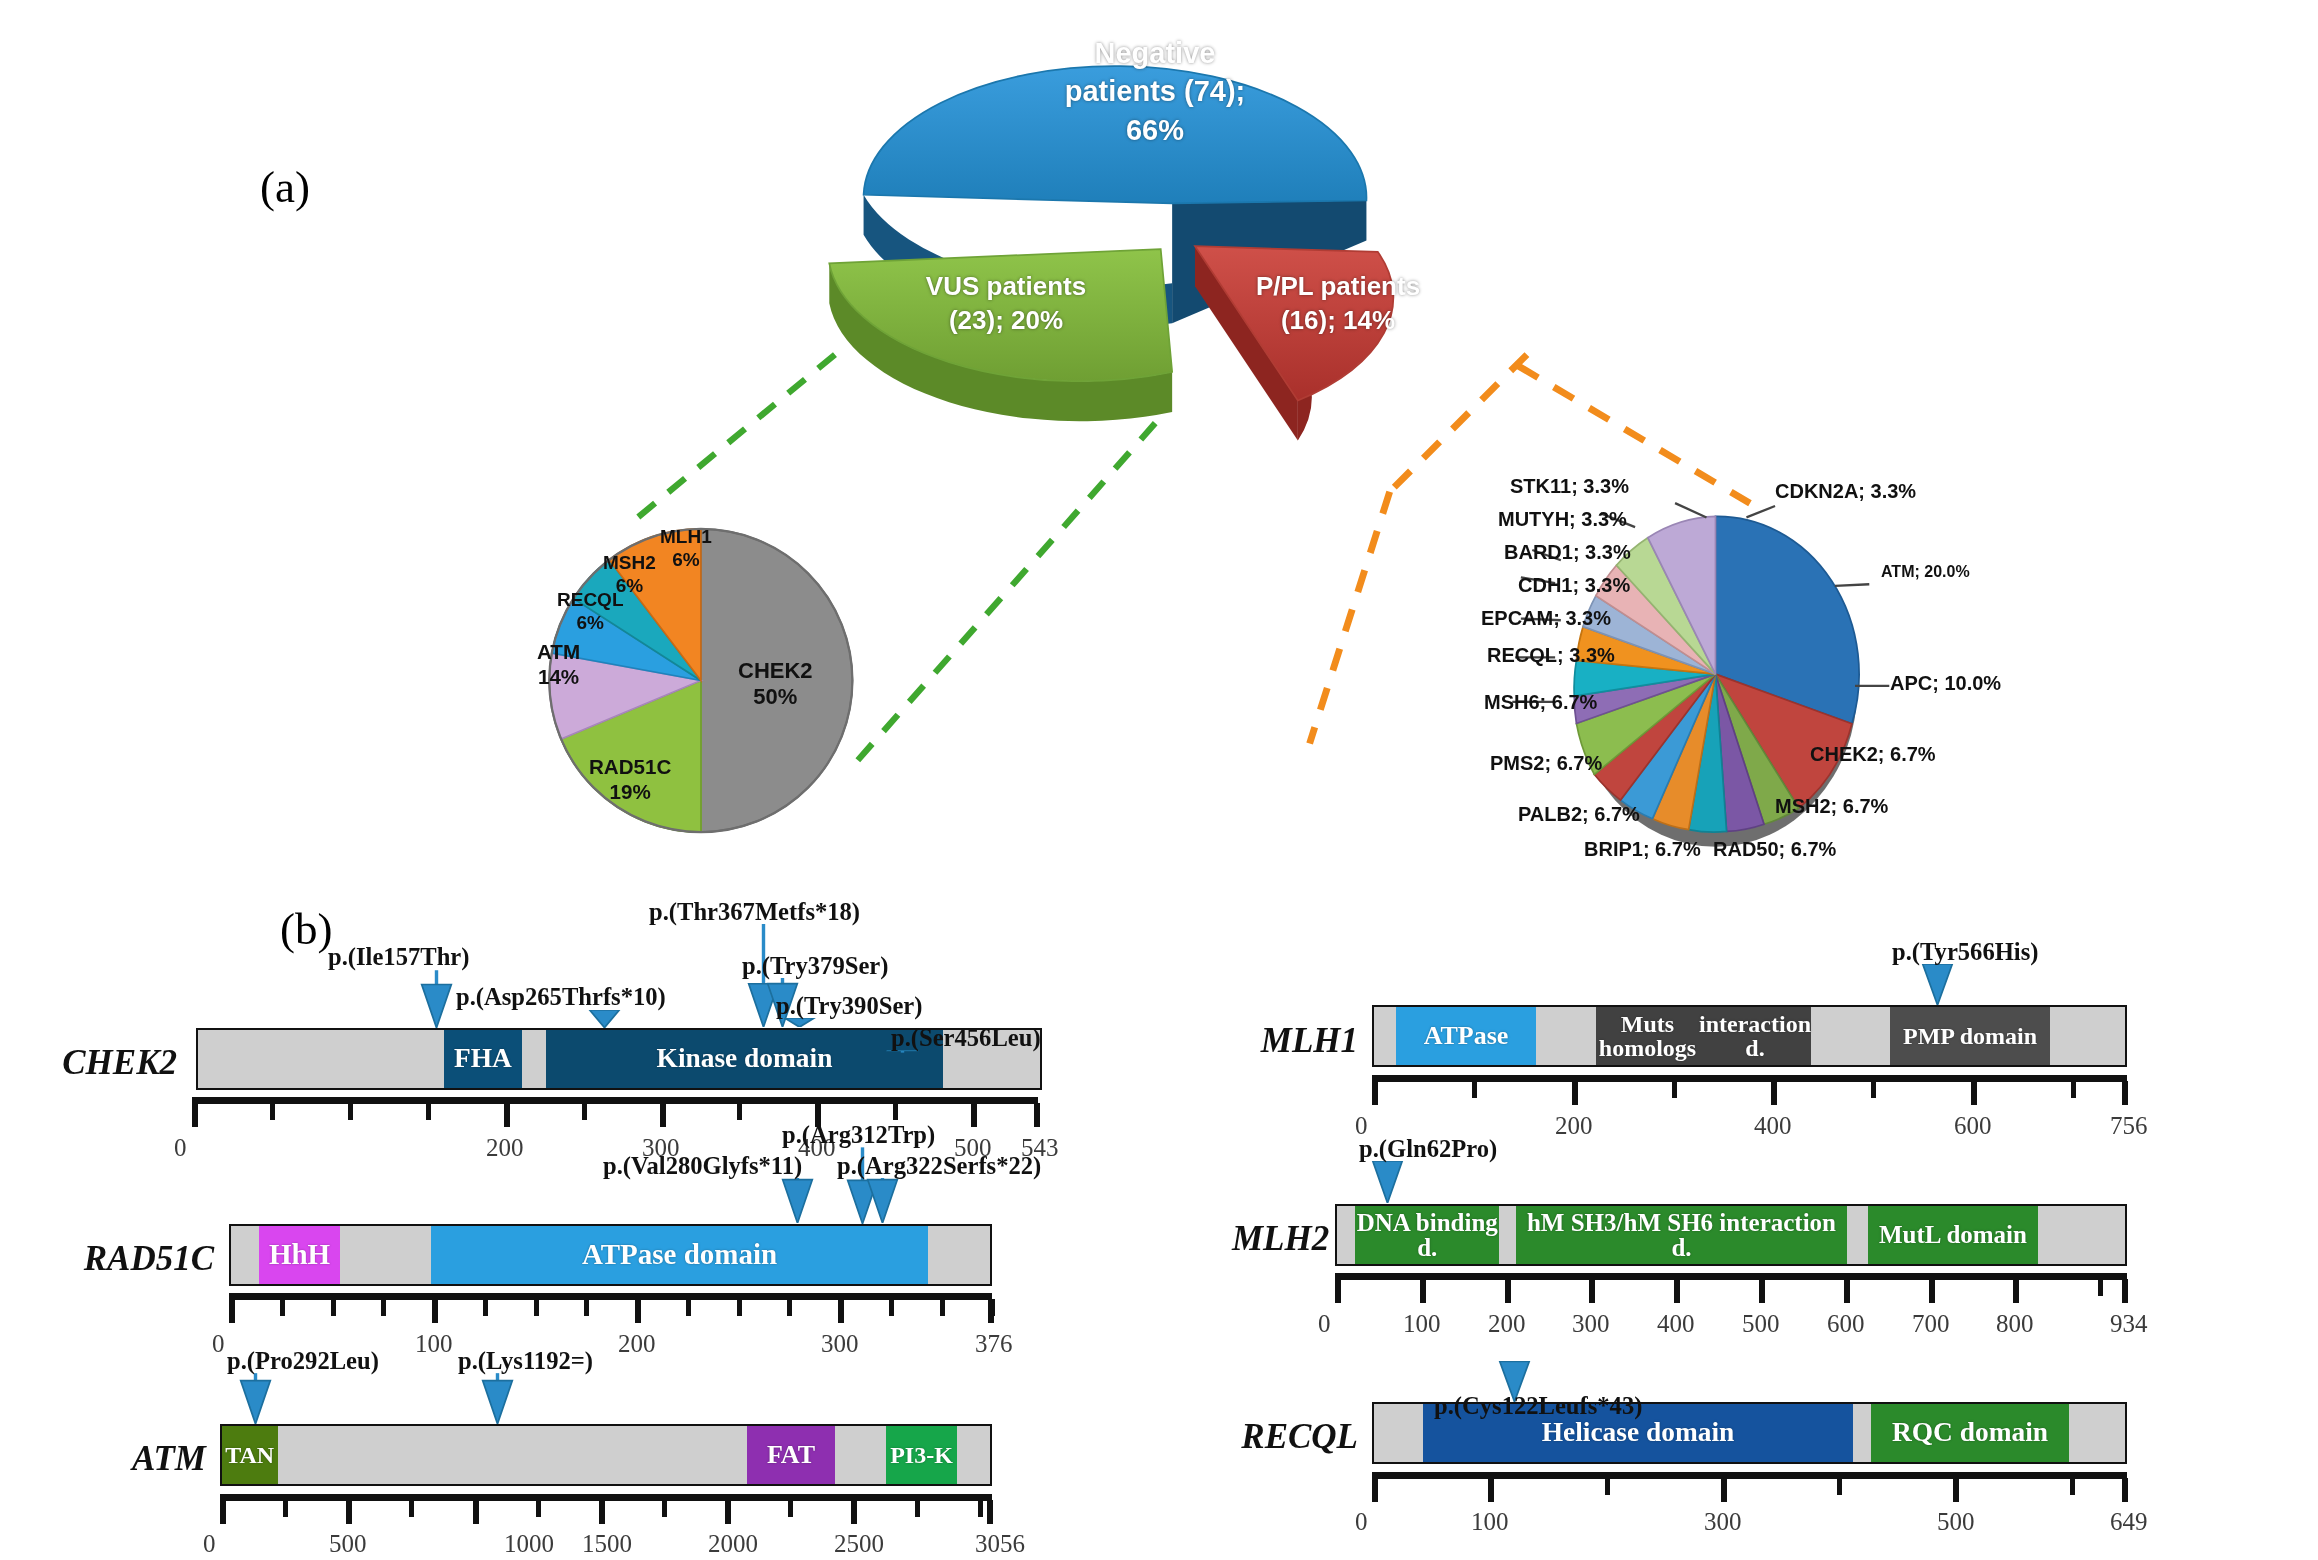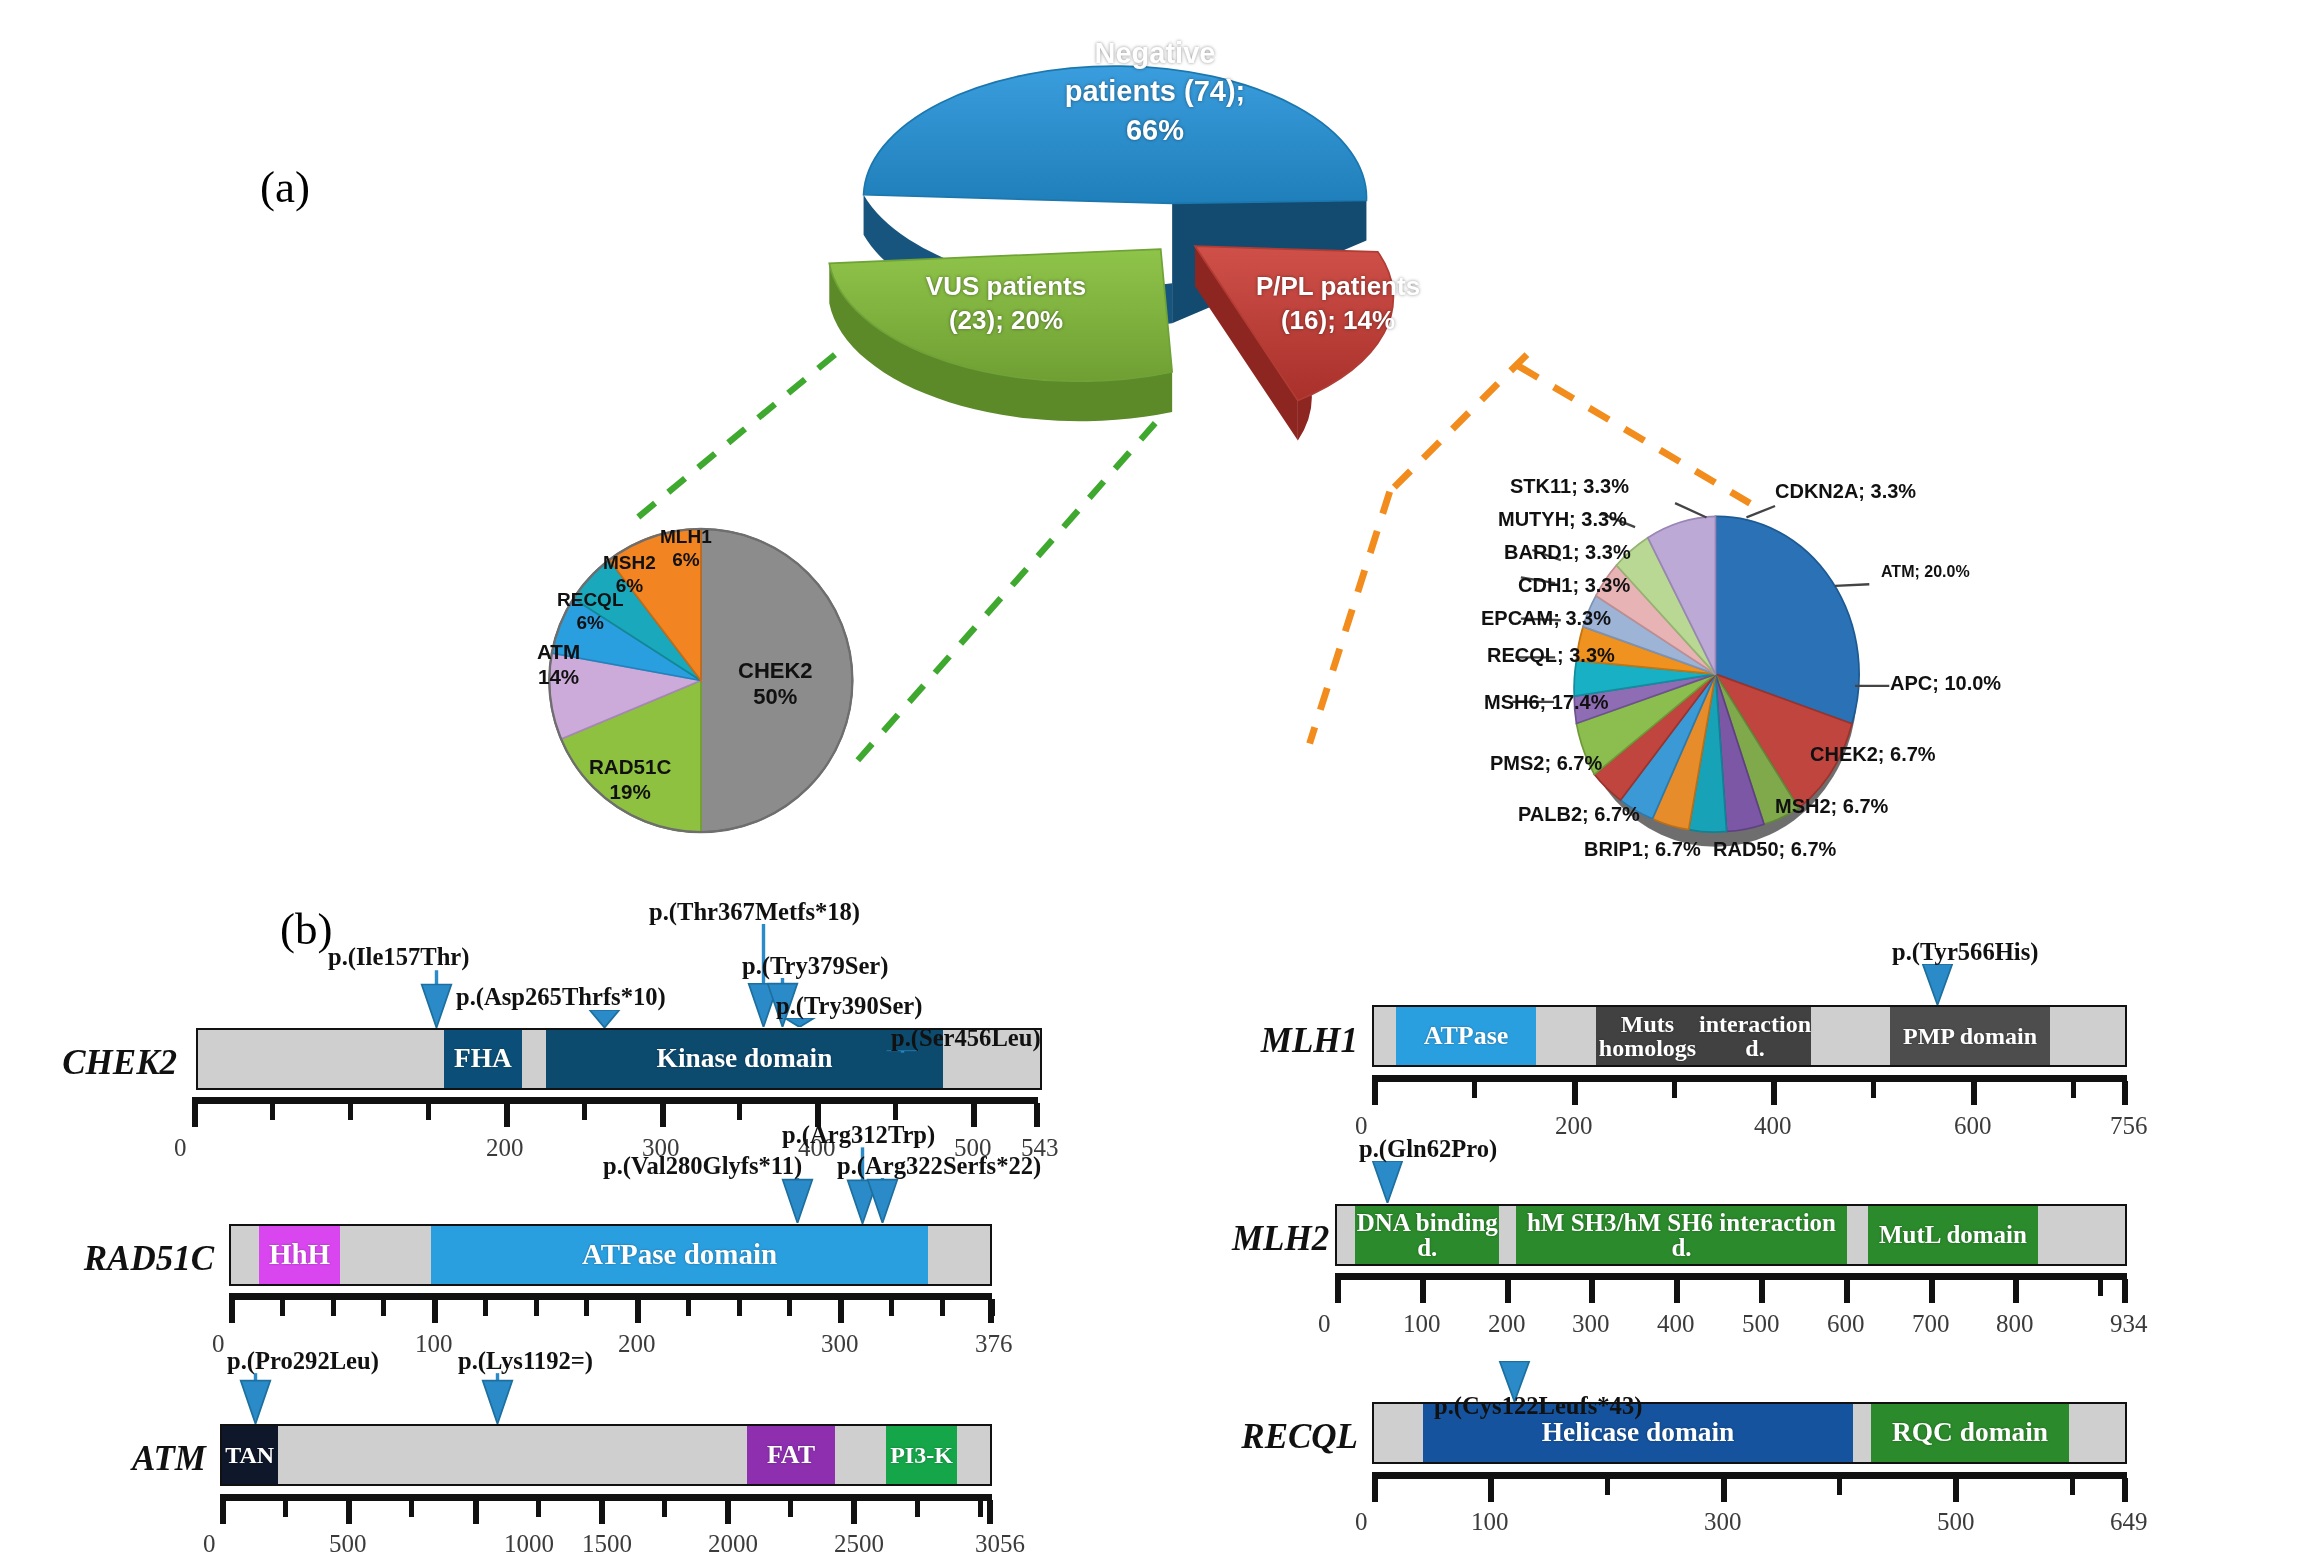--- a/index.html
+++ b/index.html
@@ -143,21 +143,21 @@
     <line x1="810" y1="175" x2="870" y2="172" stroke="#444" stroke-width="4"></line>
     <line x1="845" y1="350" x2="905" y2="350" stroke="#444" stroke-width="4"></line>
   </svg>
 
   <div class="pieLbl" style="left:1510px;top:475px;font-size:20px;color:#111;">STK11; 3.3%</div>
   <div class="pieLbl" style="left:1498px;top:508px;font-size:20px;color:#111;">MUTYH; 3.3%</div>
   <div class="pieLbl" style="left:1504px;top:541px;font-size:20px;color:#111;">BARD1; 3.3%</div>
   <div class="pieLbl" style="left:1518px;top:574px;font-size:20px;color:#111;">CDH1; 3.3%</div>
   <div class="pieLbl" style="left:1481px;top:607px;font-size:20px;color:#111;">EPCAM; 3.3%</div>
   <div class="pieLbl" style="left:1487px;top:644px;font-size:20px;color:#111;">RECQL; 3.3%</div>
-  <div class="pieLbl" style="left:1484px;top:691px;font-size:20px;color:#111;">MSH6; 17.4%</div>
+  <div class="pieLbl" style="left:1484px;top:691px;font-size:20px;color:#111;">MSH6; 6.7%</div>
   <div class="pieLbl" style="left:1490px;top:752px;font-size:20px;color:#111;">PMS2; 6.7%</div>
   <div class="pieLbl" style="left:1518px;top:803px;font-size:20px;color:#111;">PALB2; 6.7%</div>
   <div class="pieLbl" style="left:1584px;top:838px;font-size:20px;color:#111;">BRIP1; 6.7%</div>
   <div class="pieLbl" style="left:1713px;top:838px;font-size:20px;color:#111;">RAD50; 6.7%</div>
   <div class="pieLbl" style="left:1775px;top:795px;font-size:20px;color:#111;">MSH2; 6.7%</div>
   <div class="pieLbl" style="left:1810px;top:743px;font-size:20px;color:#111;">CHEK2; 6.7%</div>
   <div class="pieLbl" style="left:1890px;top:672px;font-size:20px;color:#111;">APC; 10.0%</div>
   <div class="pieLbl" style="left:1881px;top:563px;font-size:16px;color:#111;">ATM; 20.0%</div>
   <div class="pieLbl" style="left:1775px;top:480px;font-size:20px;color:#111;">CDKN2A; 3.3%</div>
 
@@ -268,21 +268,21 @@
         <polygon points="10,58 62,58 36,134" fill="#2a8bc8" stroke="#1c6f9e" stroke-width="3"></polygon>
       </svg>
       <div class="var-label" style="left: 782px; top: 1121px;">p.(Arg312Trp)</div>
       <svg style="position:absolute;left:862px;top:1178px;width:41px;height:45px;" viewBox="0 0 72 79" width="41" height="45">
         <line x1="36" y1="0" x2="36" y2="9" stroke="#2a8bc8" stroke-width="6"></line>
         <polygon points="10,3 62,3 36,79" fill="#2a8bc8" stroke="#1c6f9e" stroke-width="3"></polygon>
       </svg>
       <div class="var-label" style="left: 837px; top: 1152px;">p.(Arg322Serfs*22)</div>
       <div class="gene-name" style="left: 69px; top: 1439px; width: 137px;">ATM</div>
       <div class="track" style="left: 220px; top: 1424px; width: 772px; height: 62px;">
-        <div class="dom" style="left: -0.3px; width: 56px; background: #0f172a; color: rgb(255, 255, 255); font-size: 24px;">
+        <div class="dom" style="left: -0.3px; width: 56px; background: #4d7c0f; color: rgb(255, 255, 255); font-size: 24px;">
           <span>TAN</span>
         </div>
         <div class="dom" style="left: 525px; width: 88px; background: rgb(142, 47, 176); color: rgb(255, 255, 255); font-size: 26px;">
           <span>FAT</span>
         </div>
         <div class="dom" style="left: 664px; width: 71px; background: rgb(22, 166, 74); color: rgb(255, 255, 255); font-size: 24px;">
           <span>PI3-K</span>
         </div>
       </div>
       <div class="axis" style="left: 220px; top: 1494px; width: 772px; height: 34px;">

